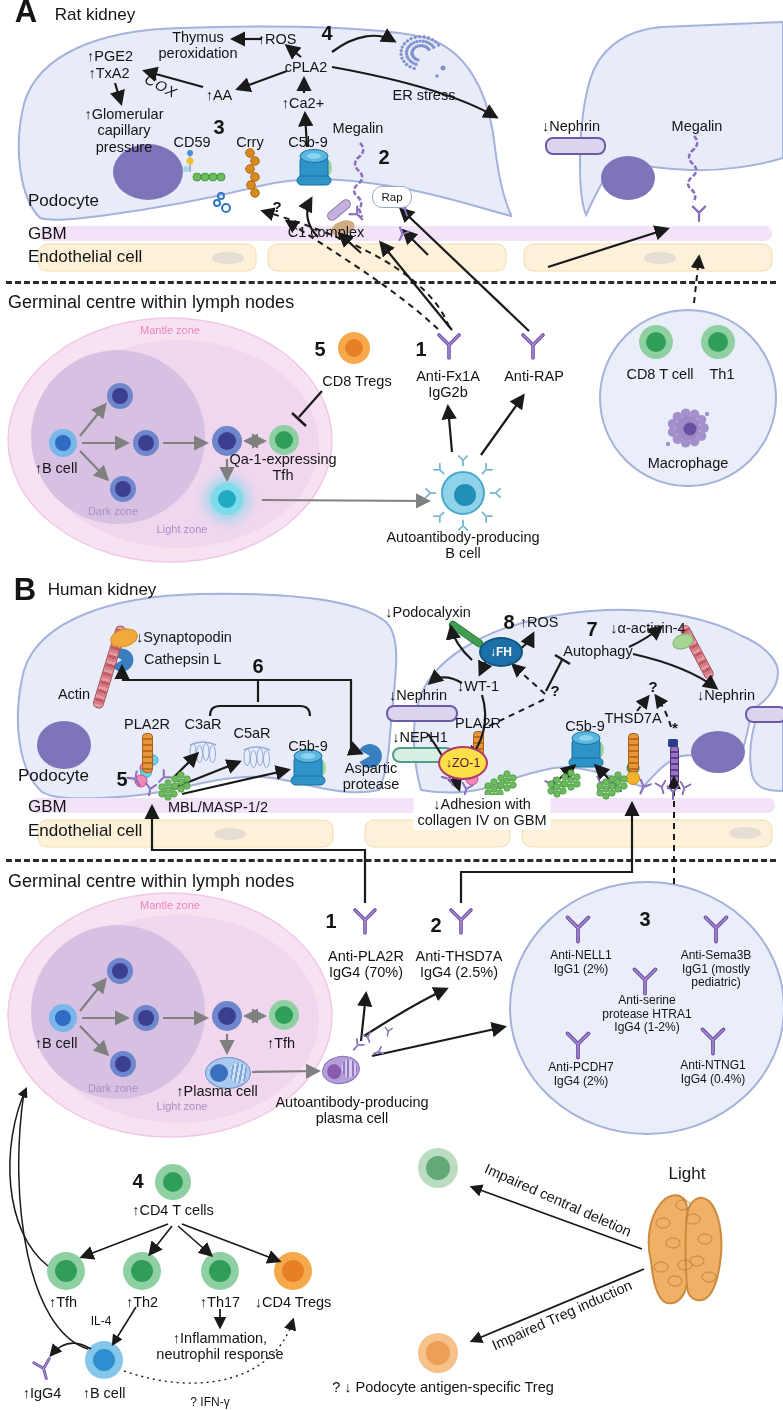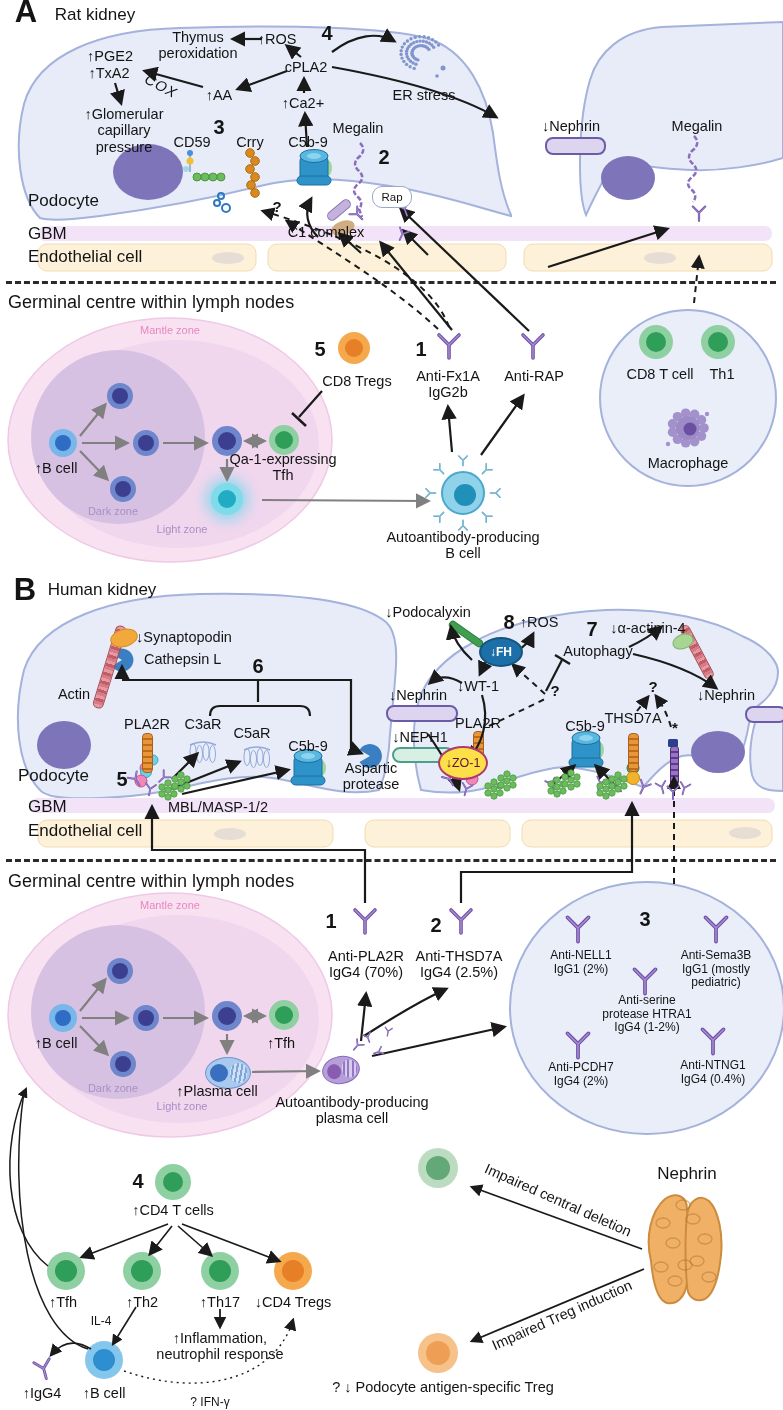--- a/index.html
+++ b/index.html
@@ -579,20 +579,22 @@
     <div class="lbl" style="left: 585px; top: 718px;">C5b-9</div>
     <div class="lbl" style="left: 633px; top: 710px;">THSD7A</div>
     <div class="lbl qm" style="left: 555px; top: 683px;">?</div>
     <div class="lbl qm" style="left: 653px; top: 679px;">?</div>
     <div class="lbl qm" style="left: 675px; top: 720px;">*</div>
     <div class="lbl" style="left: 726px; top: 687px;">↓Nephrin</div>
     <div class="lbl big left" style="left: 18px; top: 766px;">Podocyte</div>
     <div class="lbl big left" style="left: 28px; top: 797px;">GBM</div>
     <div class="lbl" style="left: 218px; top: 799px;">MBL/MASP-1/2</div>
     <div class="lbl big left" style="left: 28px; top: 821px;">Endothelial cell</div>
+    <div class="lbl bg" style="left: 482px; top: 795px;">↓Adhesion with
+collagen IV on GBM</div>
     <div class="lbl title left" style="left: 8px; top: 871px;">Germinal centre within lymph nodes</div>
     <div class="lbl mantle" style="left: 170px; top: 899px;">Mantle zone</div>
     <div class="lbl zone" style="left: 113px; top: 1082px;">Dark zone</div>
     <div class="lbl zone" style="left: 182px; top: 1100px;">Light zone</div>
     <div class="lbl" style="left: 56px; top: 1035px;">↑B cell</div>
     <div class="lbl" style="left: 281px; top: 1035px;">↑Tfh</div>
     <div class="lbl" style="left: 217px; top: 1083px;">↑Plasma cell</div>
     <div class="lbl" style="left: 352px; top: 1094px;">Autoantibody-producing
 plasma cell</div>
     <div class="lbl num" style="left: 331px; top: 910px;">1</div>
@@ -620,21 +622,21 @@
     <div class="lbl" style="left: 142px; top: 1294px;">↑Th2</div>
     <div class="lbl" style="left: 220px; top: 1294px; text-align: right;">↑Th17</div>
     <div class="lbl" style="left: 293px; top: 1294px;">↓CD4 Tregs</div>
     <div class="lbl small" style="left: 101px; top: 1315px;">IL-4</div>
     <div class="lbl" style="left: 220px; top: 1330px;">↑Inflammation,
 neutrophil response</div>
     <div class="lbl" style="left: 42px; top: 1385px;">↑IgG4</div>
     <div class="lbl" style="left: 104px; top: 1385px;">↑B cell</div>
     <div class="lbl small" style="left: 210px; top: 1396px;">? IFN-γ</div>
     <div class="lbl" style="left: 443px; top: 1379px;">? ↓ Podocyte antigen-specific Treg</div>
-    <div class="lbl big" style="left: 687px; top: 1164px;">Nephrin</div>
+    <div class="lbl big" style="left: 687px; top: 1164px;">Light</div>
     <div class="lbl rot" style="left: 558px; top: 1192px;">Impaired central deletion</div>
     <div class="lbl rotm" style="left: 562px; top: 1307px;">Impaired Treg induction</div>
     <div class="cell" style="left: 49px; top: 429px; width: 28px; height: 28px; background: rgb(121, 182, 234);">
       <i style="left: 6px; top: 6px; width: 16px; height: 16px; background: rgb(47, 108, 195);"></i>
     </div>
     <div class="cell" style="left: 107px; top: 383px; width: 26px; height: 26px; background: rgb(110, 134, 203);">
       <i style="left: 5px; top: 5px; width: 16px; height: 16px; background: rgb(60, 63, 144);"></i>
     </div>
     <div class="cell" style="left: 133px; top: 430px; width: 26px; height: 26px; background: rgb(110, 134, 203);">
       <i style="left: 5px; top: 5px; width: 16px; height: 16px; background: rgb(60, 63, 144);"></i>

